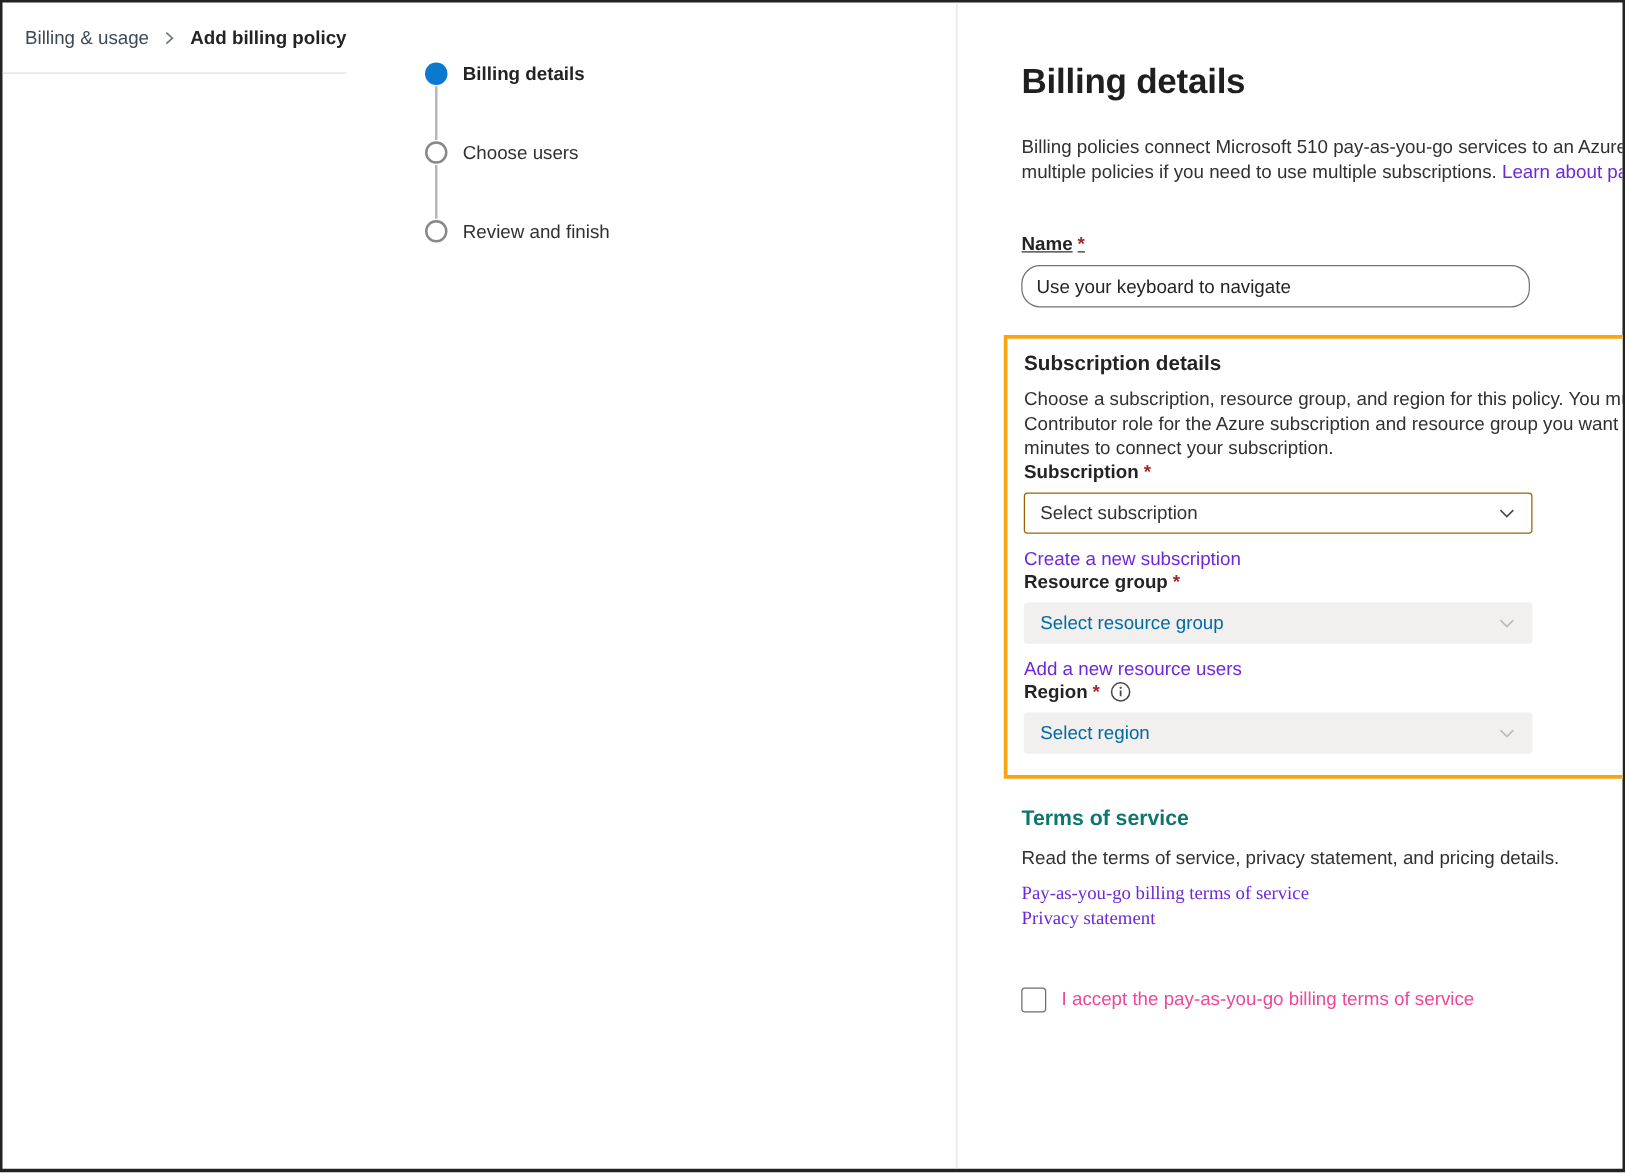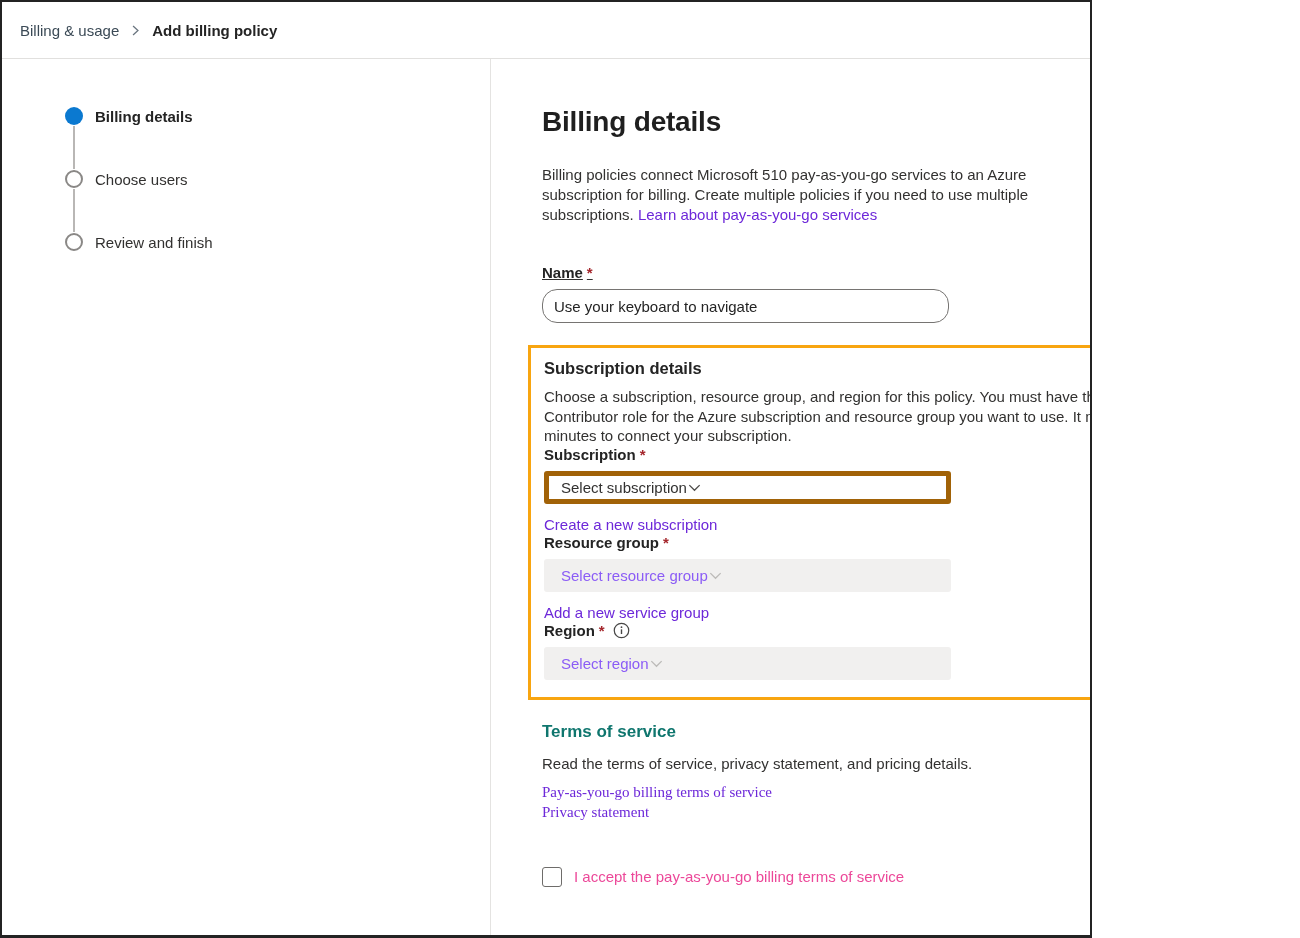--- a/index.html
+++ b/index.html
@@ -4,28 +4,28 @@
 <style>
   * { box-sizing: border-box; margin: 0; padding: 0; }
   html, body { background: #ffffff; }
   body {
     font-family: "Liberation Sans", "DejaVu Sans", sans-serif;
     color: #323130;
     width: 1300px;
     height: 938px;
   }
   .frame {
-    width: 1092px;
+    width: 1300px;
     height: 938px;
     border: 2px solid #232323;
     border-bottom-width: 3px;
     background: #ffffff;
     overflow: hidden;
     display: flex;
-    flex-direction: column;
+    flex-direction: row;
   }
 
   
   .breadcrumb-bar {
     height: 57px;
     flex: 0 0 auto;
     display: flex;
     align-items: center;
     padding-left: 18px;
     border-bottom: 1px solid #e1e0de;
@@ -158,36 +158,36 @@
   .section-desc {
     font-size: 15px;
     line-height: 19.5px;
     color: #323130;
   }
   .dd-group { }
   .dd-group .field-label { margin-bottom: 8px; }
   .dropdown {
     width: 407px;
     height: 33px;
-    border: 5px solid #a16207;
+    border: 1px solid #a16207;
     border-radius: 3px;
     background: #ffffff;
     display: flex;
     align-items: center;
-    justify-content: flex-start;
+    justify-content: space-between;
     padding: 0 12px;
     font-size: 15px;
     color: #323130;
     cursor: pointer;
   }
   .dropdown .chev { color: #4d4b49; display: inline-flex; }
   .dropdown.disabled {
     background: #f1f0ef;
     border-color: #f1f0ef;
-    color: #8b5cf6;
+    color: #0369a1;
     cursor: default;
   }
   .dropdown.disabled .chev { color: #bcbab8; }
   .link-line {
     display: inline-block;
     margin-top: 11px;
     font-size: 15px;
     line-height: 19px;
   }
   .info-icon {
@@ -316,21 +316,21 @@
             <span class="req">*</span>
           </div>
           <div class="dropdown disabled">
             <span>Select resource group</span>
             <span class="chev">
               <svg width="15" height="15" viewBox="0 0 16 16">
                   <path d="M2.5 5.5L8 11l5.5-5.5" fill="none" stroke="currentColor" stroke-width="1.4"></path>
                 </svg>
             </span>
           </div>
-          <a class="blue-link link-line">Add a new service group</a>
+          <a class="blue-link link-line">Add a new resource users</a>
         </div>
 
         <div class="dd-group">
           <div class="field-label">
             <span>Region</span>
             <span class="req">*</span>
             <span class="info-icon">
               <svg width="17" height="17" viewBox="0 0 16 16">
                 <circle cx="8" cy="8" r="6.8" fill="none" stroke="currentColor" stroke-width="1.15"></circle>
                 <rect x="7.35" y="6.9" width="1.3" height="4.4" fill="currentColor"></rect>

